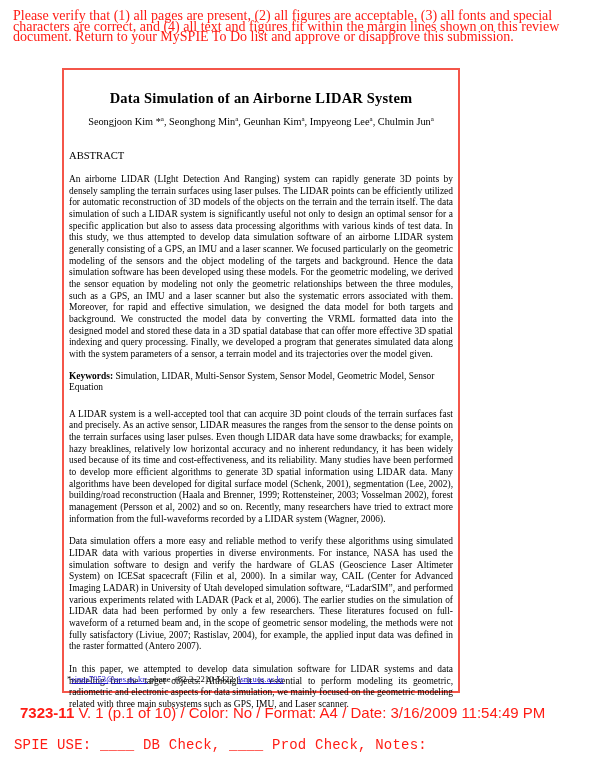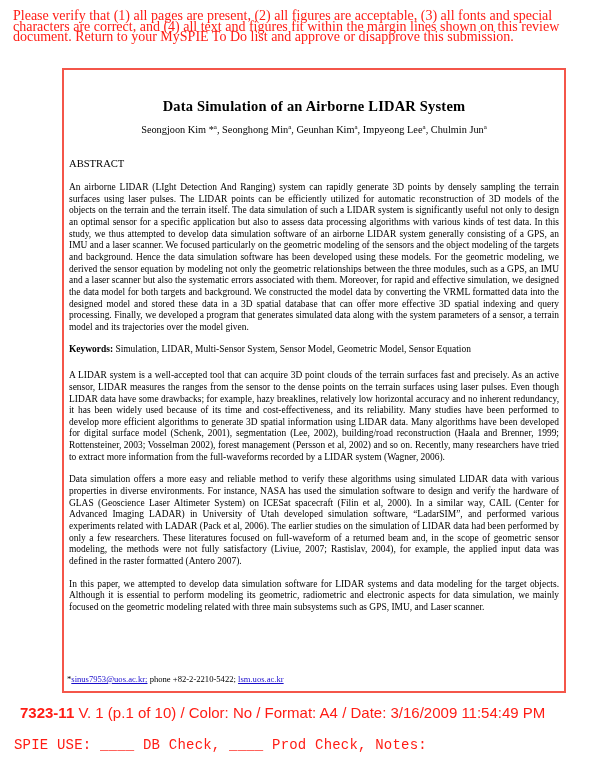--- a/index.html
+++ b/index.html
@@ -22,23 +22,23 @@
     top:11px;left:13px;width:576px;
     color:var(--review-red);
     font-family:Liberation Serif, serif;
     font-size:14px;
     line-height:10.6px;
     text-align:left;
   }
   .page{
     position:absolute;
     left:62px;top:68px;
-    width:504px;height:625px;
+    width:398px;height:625px;
     border:2px solid var(--border-red);
-    padding:16px 5px;
+    padding:8px 5px;
   }
   .title{
     margin-top:12px;
     text-align:center;
     font-size:14.5px;
     font-weight:bold;
     letter-spacing:.2px;
   }
   .authors{
     margin-top:9px;

